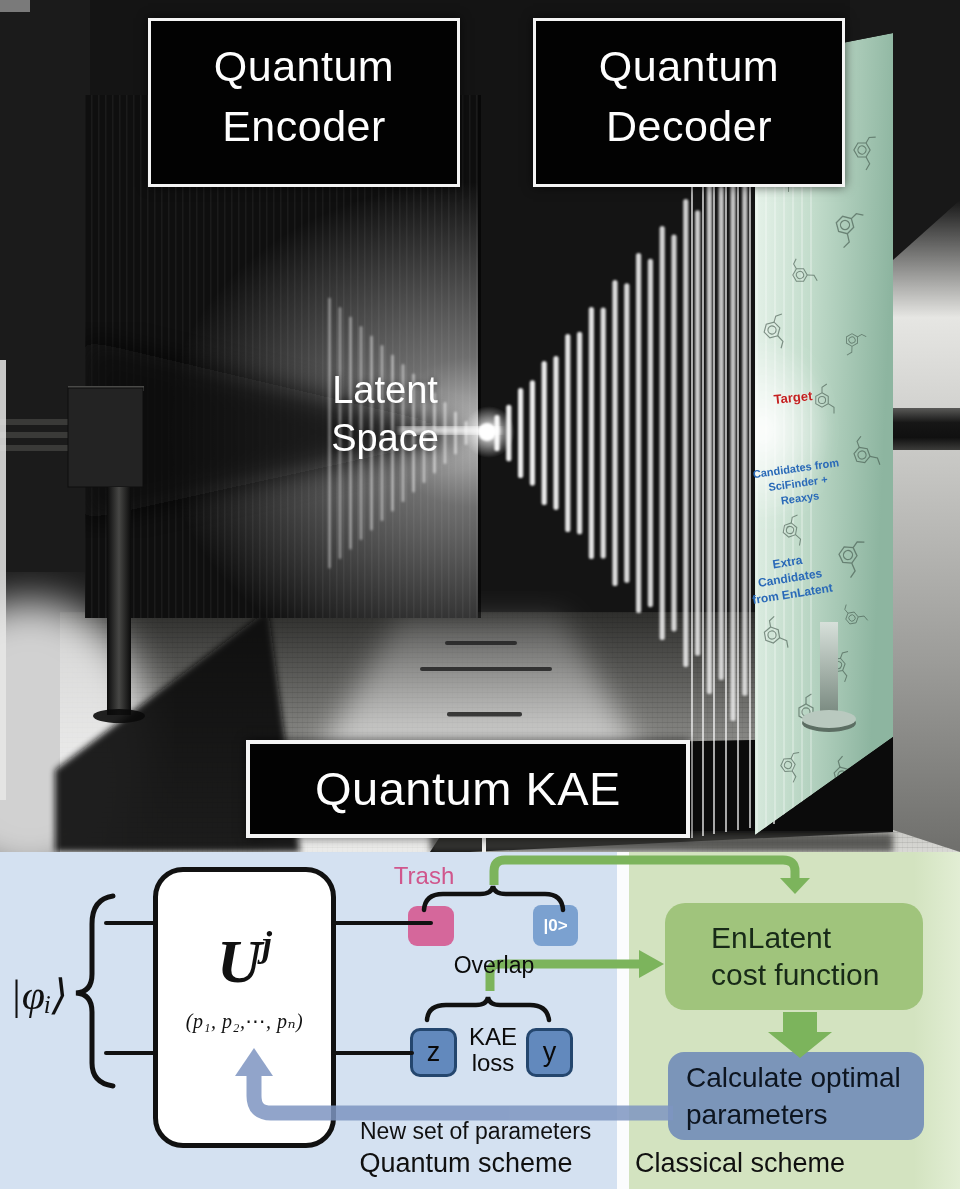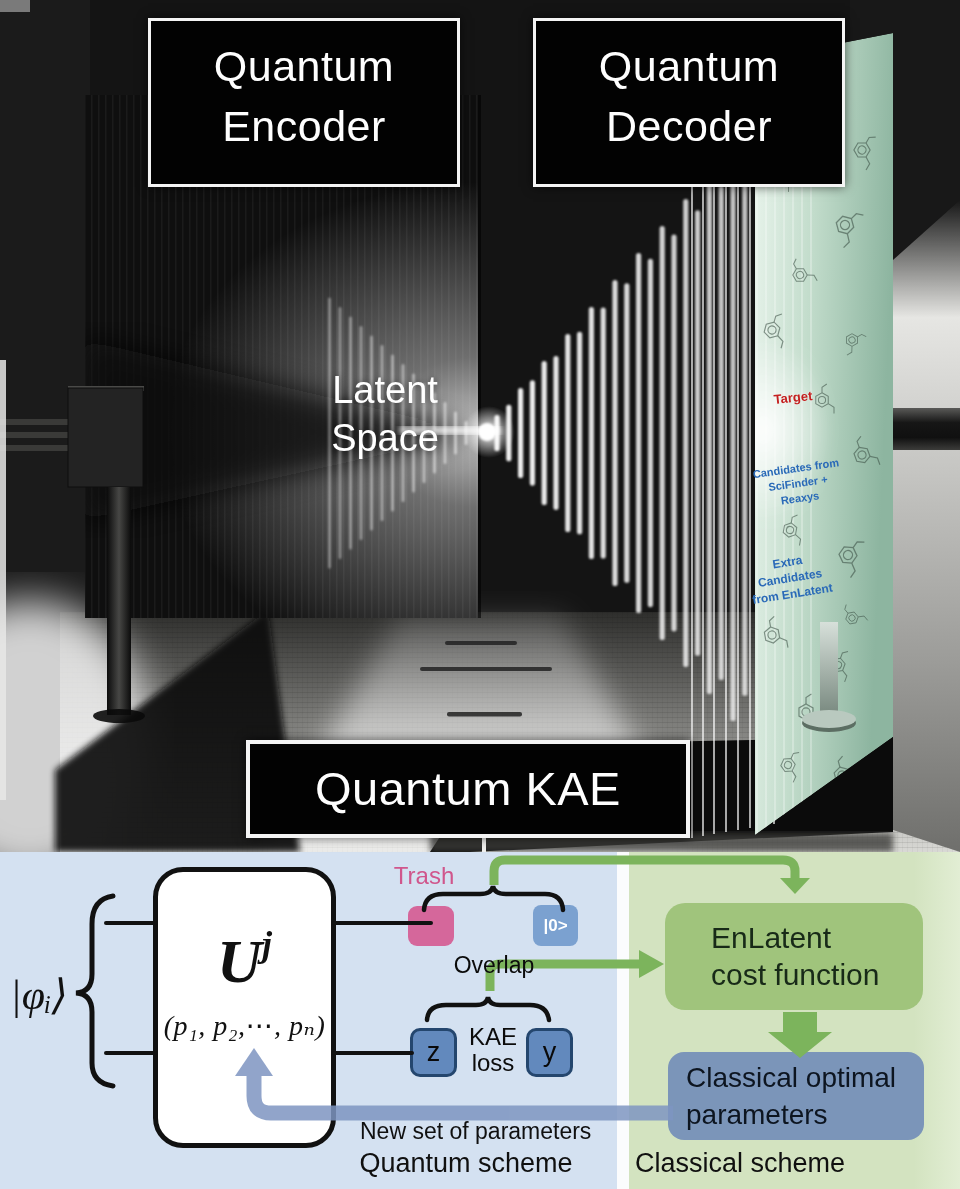--- a/index.html
+++ b/index.html
@@ -31,21 +31,21 @@
   #bg-blue{left:0;top:0;width:617px;height:337px;background:var(--color-blueBg,#d4e1f1);}
   #bg-gap{left:617px;top:0;width:12px;height:337px;background:#fbfcfd;}
   #bg-green{left:629px;top:0;width:331px;height:337px;
     background:linear-gradient(90deg,var(--color-greenBg,#d3e3c0) 0%,var(--color-greenBg,#d3e3c0) 86%,#e2eed4 100%);}
   .dbox{z-index:2;box-sizing:border-box;}
   #u-box{left:153px;top:15px;width:183px;height:281px;background:#fff;border:5px solid #111;
     border-radius:30px;text-align:center;color:#111;}
   .serif-math{font-family:"Liberation Serif","DejaVu Serif","DejaVu Sans",serif;font-style:italic;}
   #u-main{margin-top:40px;font-size:62px;font-weight:bold;line-height:64px;}
   #u-sup{font-size:36px;vertical-align:26px;font-weight:bold;}
-  #u-params{margin-top:16px;font-size:28px;letter-spacing:.5px;}
+  #u-params{margin-top:16px;font-size:20px;letter-spacing:.5px;}
   #phi{left:0px;top:118px;width:78px;text-align:center;font-size:42px;color:#111;z-index:3;}
   #trash-txt{left:392px;top:10px;width:64px;text-align:center;font-size:24px;
     color:var(--color-pinkText,#d0568c);z-index:3;}
   #pink-box{left:408px;top:54px;width:46px;height:40px;border-radius:9px;
     background:var(--color-pink,#d5679b);}
   #overlap-txt{left:452px;top:60px;width:84px;font-size:23px;color:#0b0b0b;z-index:3;text-align:center;margin-top:40px;}
   #zero-box{left:533px;top:53px;width:45px;height:41px;border-radius:8px;
     background:var(--color-lightBlue,#7ba1d0);color:#fff;font-weight:bold;font-size:17px;
     text-align:center;line-height:41px;}
   #z-box,#y-box{top:176px;width:47px;height:49px;border-radius:10px;
@@ -327,21 +327,21 @@
     </div>
     <div id="pink-box" class="abs dbox"></div>
     <div id="zero-box" class="abs dbox">|0&gt;</div>
     <div id="z-box" class="abs dbox">z</div>
     <div id="y-box" class="abs dbox">y</div>
     <div id="compute-box" class="abs dbox">
       <span>EnLatent</span>
       <span>cost function</span>
     </div>
     <div id="calc-box" class="abs dbox">
-      <span>Classical optimal</span>
+      <span>Calculate optimal</span>
       <span>parameters</span>
     </div>
 
     <svg id="diagArt" class="abs" width="960" height="337" viewBox="0 0 960 337">
       <g stroke="#111" stroke-width="4" stroke-linecap="round">
         <line x1="106" y1="71" x2="156" y2="71"></line>
         <line x1="106" y1="201" x2="156" y2="201"></line>
         <line x1="334" y1="71" x2="431" y2="71"></line>
         <line x1="334" y1="201" x2="412" y2="201"></line>
       </g>

